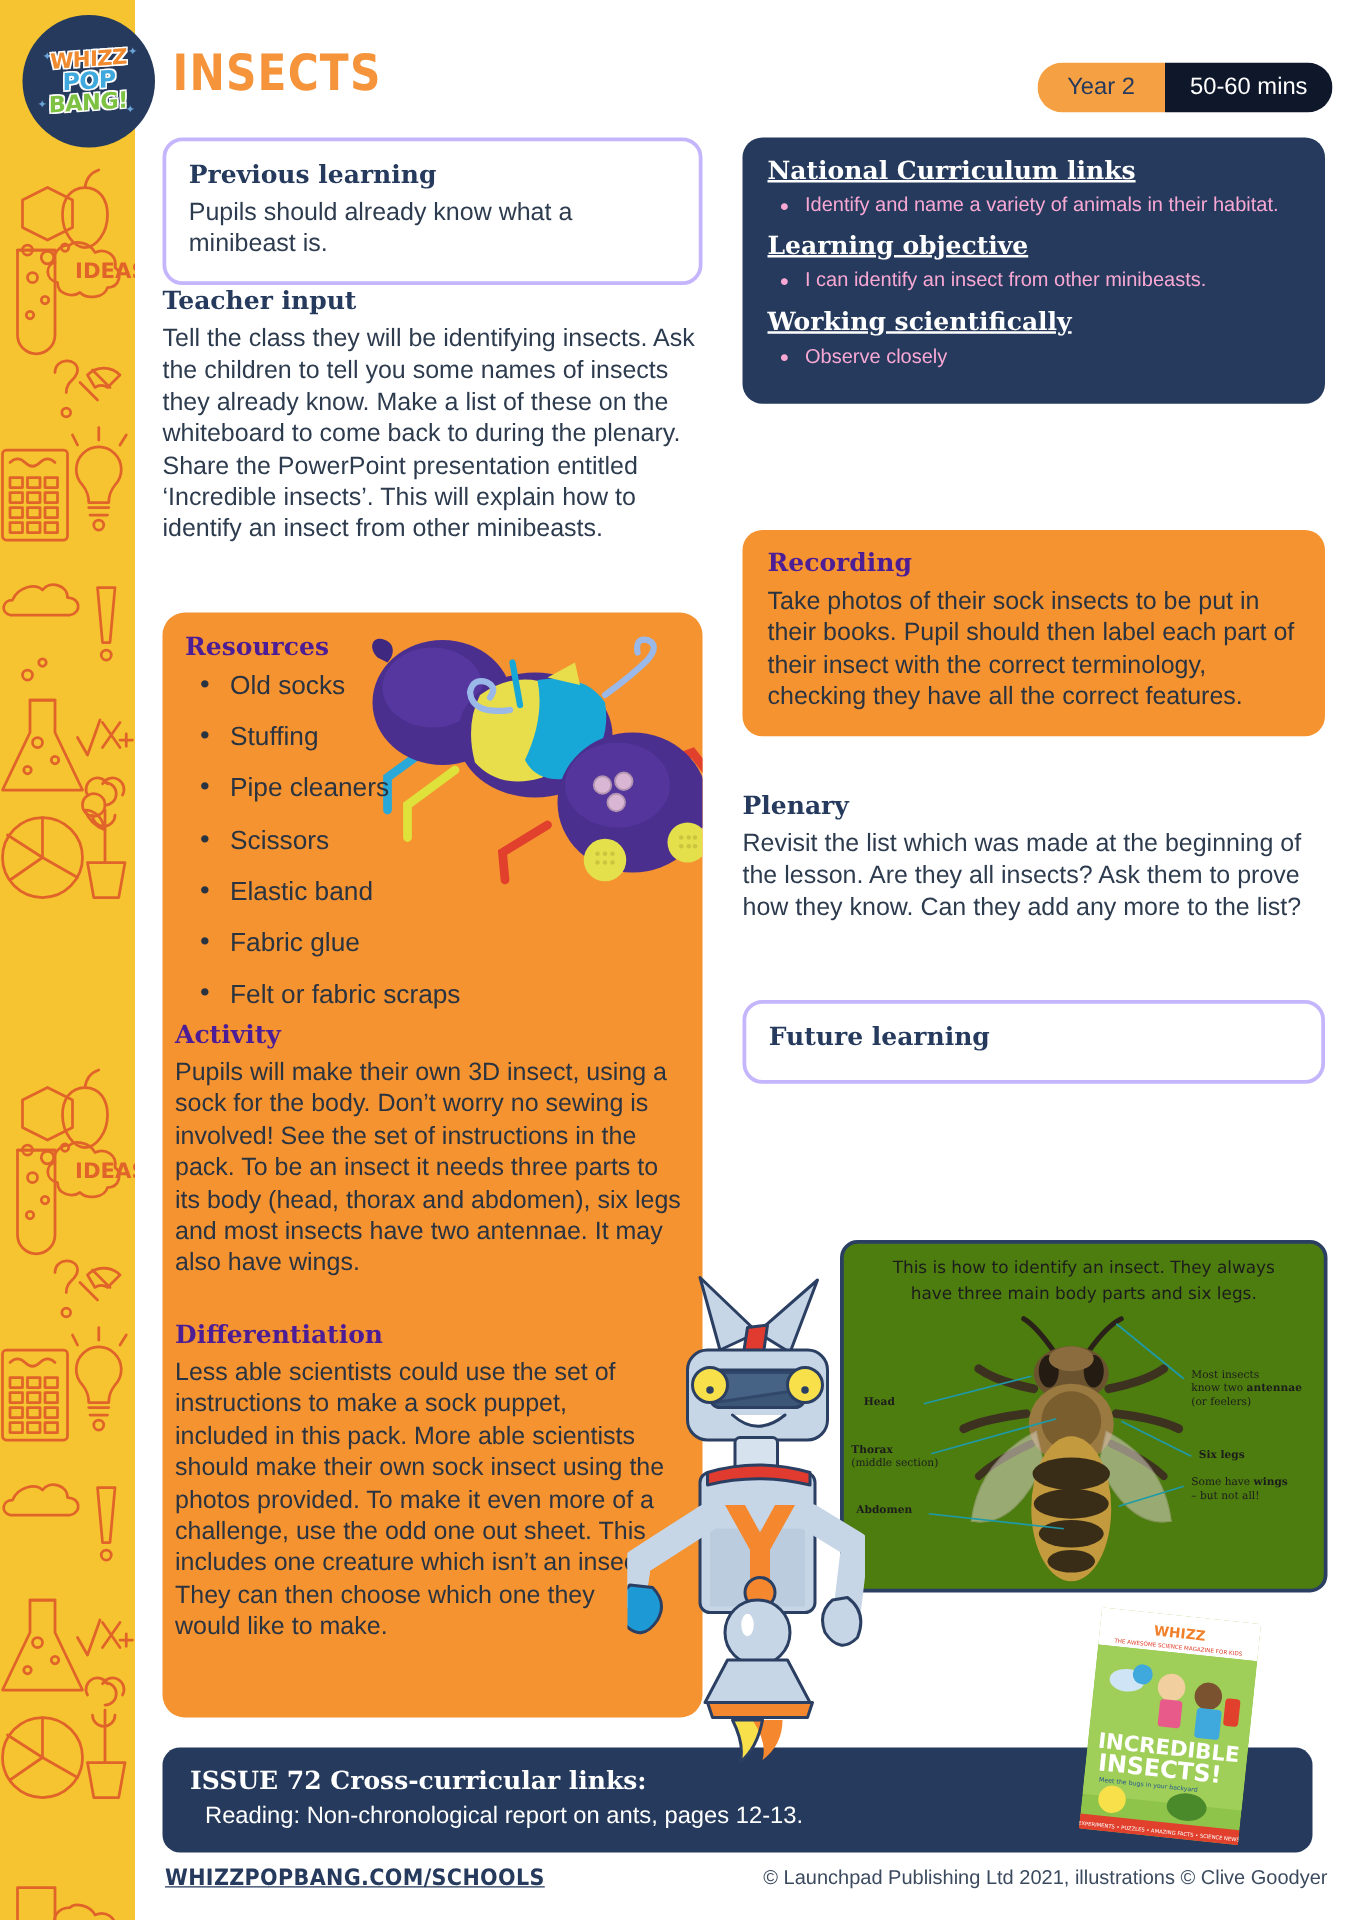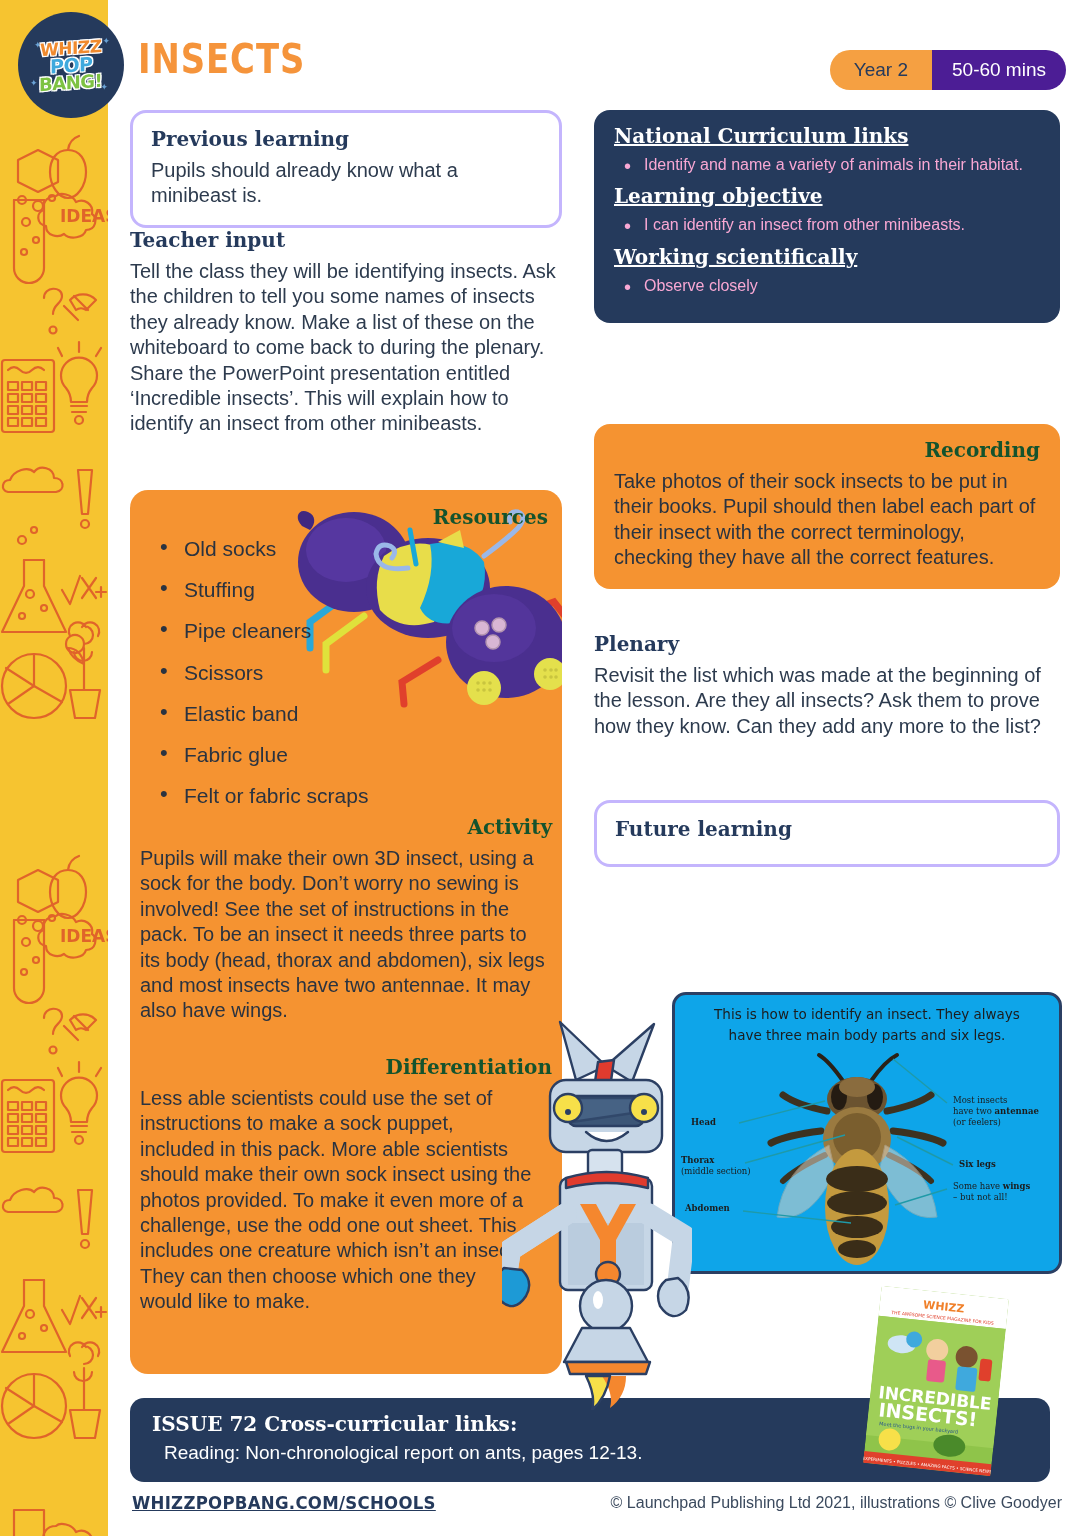--- a/index.html
+++ b/index.html
@@ -76,21 +76,21 @@
     font-size: 19px;
   }
   #meta-year {
     background: #f5a042;
     color: #253a5c;
     padding: 0 24px;
     display: flex; align-items: center;
     font-weight: 500;
   }
   #meta-duration {
-    background: #4c1d95;
+    background: #0f172a;
     color: #ffffff;
     padding: 0 20px;
     display: flex; align-items: center;
     font-weight: 500;
   }
 
   
   .col-left  { position: absolute; left: 130px; width: 432px; }
   .col-right { position: absolute; left: 594px; width: 466px; }
 
@@ -113,21 +113,21 @@
   }
 
   h2.sec-head {
     font-family: "DejaVu Serif", serif;
     font-weight: bold;
     font-size: 20px;
     color: #253a5c;
     margin-bottom: 7px;
   }
   h2.sec-head.on-navy { color: #ffffff; text-decoration: underline; }
-  h2.sec-head.on-orange { color: #14532d; text-align: right; }
+  h2.sec-head.on-orange { color: #4c1d95; }
 
   p.body-txt {
     font-size: 20px;
     line-height: 1.27;
     color: #2d3b4e;
   }
   p.body-txt.on-orange { color: #2a3340; }
 
   ul.bullets { list-style: none; }
   ul.bullets li {
@@ -195,21 +195,21 @@
     left: 502px; top: 1018px;
     width: 190px; height: 392px;
     z-index: 4;
   }
 
   
   #bee-card {
     position: absolute;
     left: 672px; top: 992px;
     width: 390px; height: 282px;
-    background: #0ea5e9;
+    background: #4d7c0f;
     border: 3px solid #2b3f63;
     border-radius: 14px;
     overflow: hidden;
     z-index: 3;
   }
   .bee-caption {
     font-family: "DejaVu Sans", sans-serif;
     font-size: 13.5px;
     color: #1c1c1c;
     text-align: center;
@@ -658,21 +658,21 @@
   </div>
   <div class="bee-label" style="left:6px; top:160px;">
     <b>Thorax</b>
     <div>(middle section)</div>
   </div>
   <div class="bee-label" style="left:10px; top:208px;">
     <b>Abdomen</b>
   </div>
   <div class="bee-label" style="left:278px; top:100px; width:100px;">
     <div>Most insects</div>
-    <div><span>have two </span><b>antennae</b></div>
+    <div><span>know two </span><b>antennae</b></div>
     <div>(or feelers)</div>
   </div>
   <div class="bee-label" style="left:284px; top:164px;">
     <b>Six legs</b>
   </div>
   <div class="bee-label" style="left:278px; top:186px; width:104px;">
     <div><span>Some have </span><b>wings</b></div>
     <div>– but not all!</div>
   </div>
 </div>

